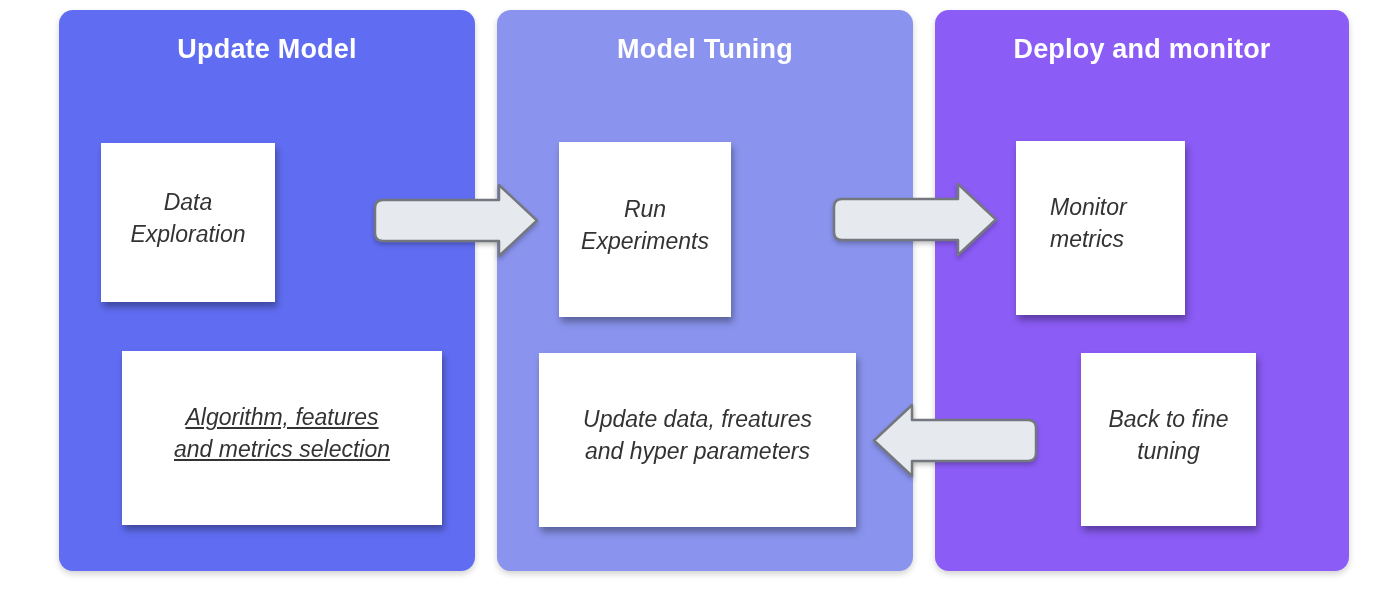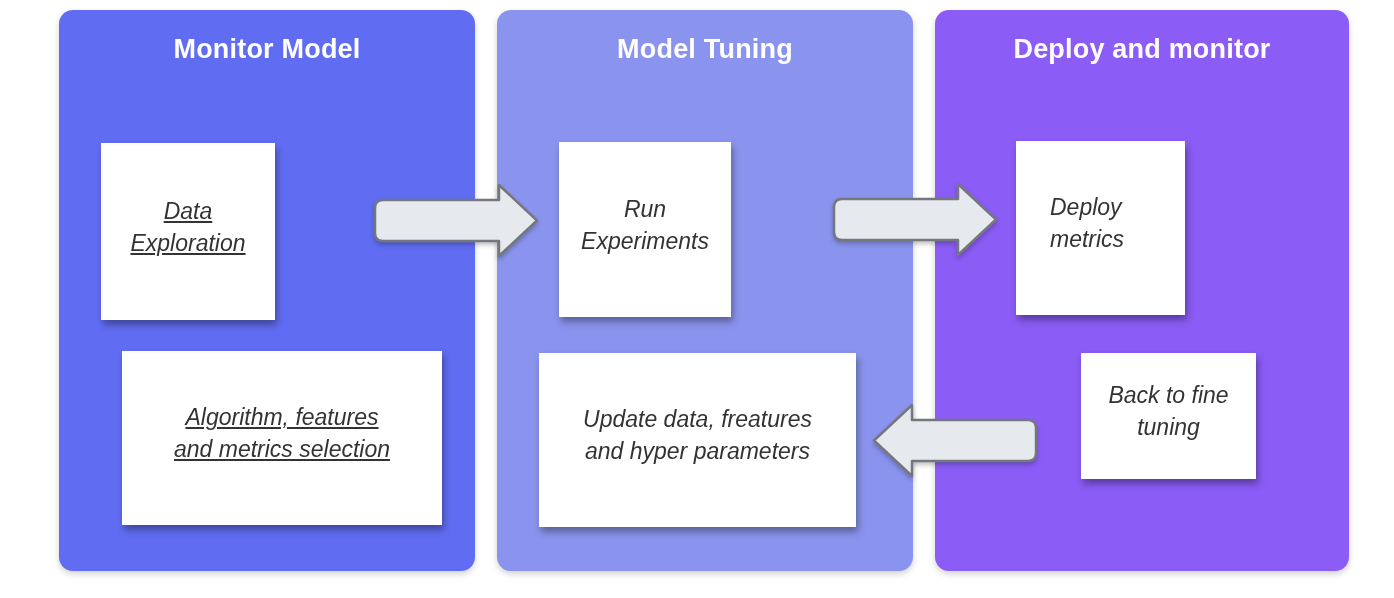--- a/index.html
+++ b/index.html
@@ -42,62 +42,62 @@
     justify-content: center;
     text-align: center;
     font-style: italic;
     font-size: 23px;
     line-height: 1.38;
     color: #333333;
     white-space: pre-line;
     padding-bottom: 8px;
     box-sizing: border-box;
   }
-  .card-1 { left: 101px;  top: 143px; width: 174px; height: 177px; text-decoration: underline; }
+  .card-1 { left: 101px;  top: 143px; width: 174px; height: 159px; }
   .card-2 { left: 122px;  top: 351px; width: 320px; height: 174px; text-decoration: underline; }
   .card-3 { left: 559px;  top: 142px; width: 172px; height: 175px; }
   .card-4 { left: 539px;  top: 353px; width: 317px; height: 174px; }
   .card-5 { left: 1016px; top: 141px; width: 169px; height: 174px;
             justify-content: flex-start; text-align: left; padding-left: 34px; }
-  .card-6 { left: 1081px; top: 353px; width: 175px; height: 126px; }
+  .card-6 { left: 1081px; top: 353px; width: 175px; height: 173px; }
   .arrow {
     position: absolute;
     width: 168px;
     height: 77px;
     filter: drop-shadow(0 3px 2px rgba(0,0,0,0.22));
   }
   .arrow-1 { left: 372px; top: 182px; }
   .arrow-2 { left: 831px; top: 181px; }
   .arrow-3 { left: 871px; top: 402px; }
   .arrow svg { display: block; width: 100%; height: 100%; }
 </style>
 </head>
 <body>
 
 <div class="canvas">
 
   <div class="column col-1" style="background: rgb(96, 109, 242);">
-    <div class="column-title">Monitor Model</div>
+    <div class="column-title">Update Model</div>
   </div>
   <div class="column col-2" style="background: rgb(138, 148, 238);">
     <div class="column-title">Model Tuning</div>
   </div>
   <div class="column col-3" style="background: #8b5cf6;">
     <div class="column-title">Deploy and monitor</div>
   </div>
 
   <div class="card card-1">Data
 Exploration</div>
   <div class="card card-2">Algorithm, features
 and metrics selection</div>
   <div class="card card-4">Update data, freatures
 and hyper parameters</div>
   <div class="card card-3">Run
 Experiments</div>
-  <div class="card card-5">Deploy
+  <div class="card card-5">Monitor
 metrics</div>
   <div class="card card-6">Back to fine
 tuning</div>
 
   <div class="arrow arrow-1">
     <svg viewBox="0 0 168 77" xmlns="http://www.w3.org/2000/svg">
       <path class="arrow-shape" d="M 11 18 H 127 V 3 L 165 38.5 L 127 74 V 59 H 11 Q 3 59 3 51 V 26 Q 3 18 11 18 Z" fill="#E6E9ED" stroke="#74787E" stroke-width="2.5" stroke-linejoin="round"></path>
     </svg>
   </div>
   <div class="arrow arrow-2">

